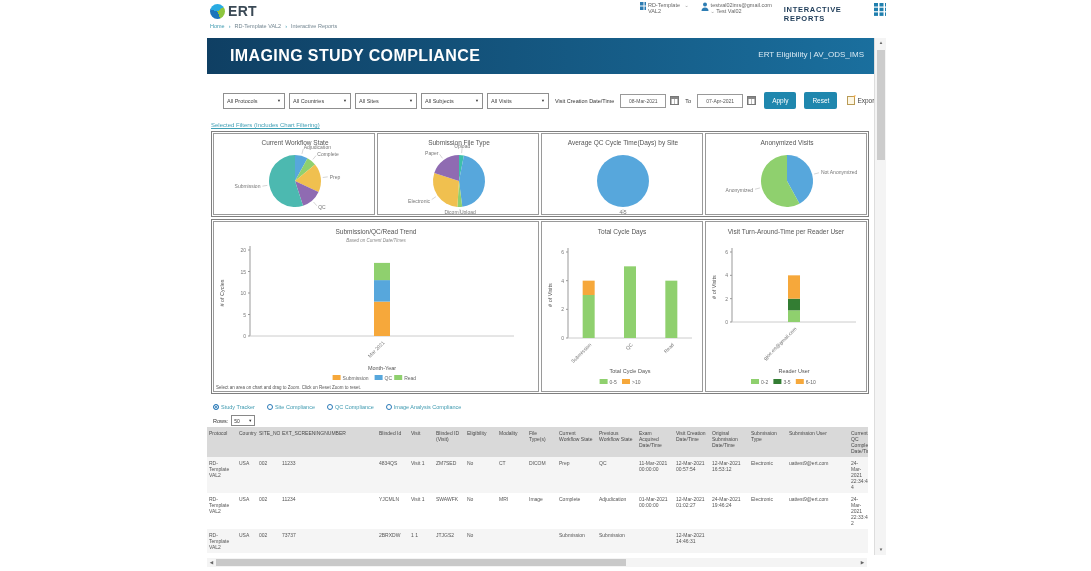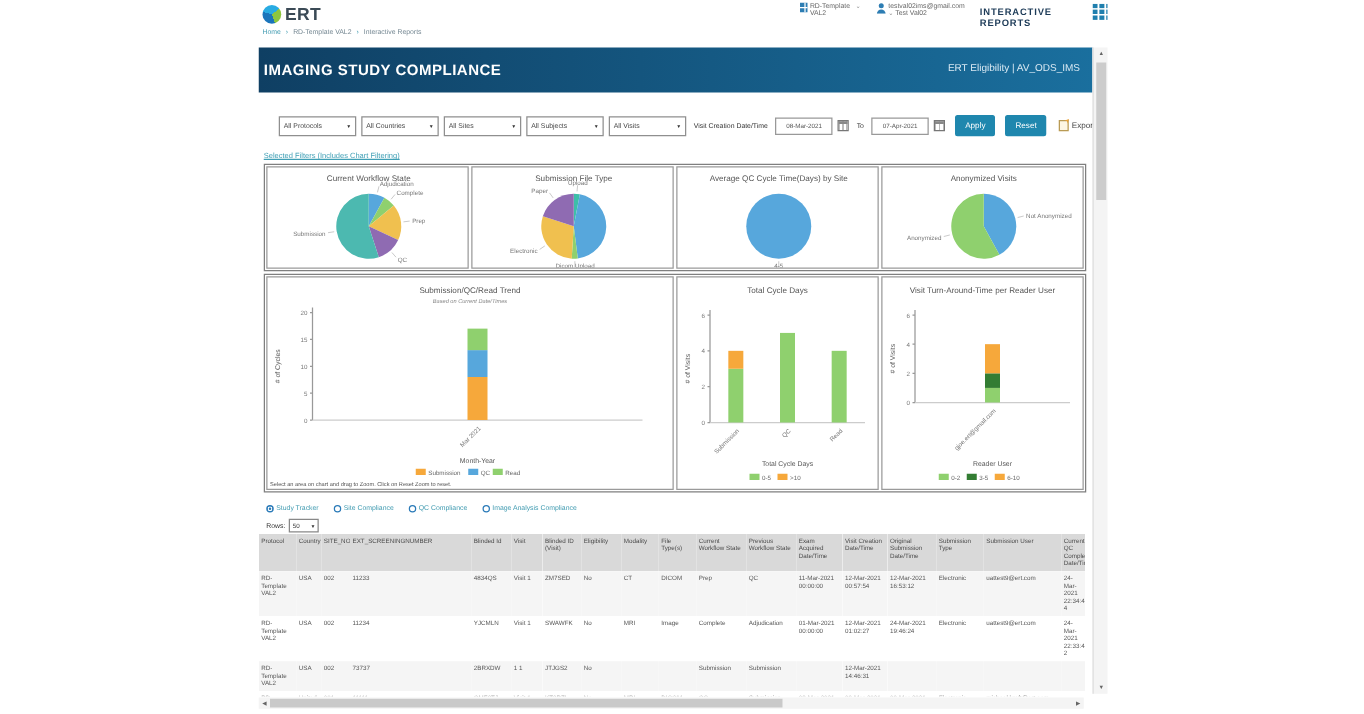--- a/index.html
+++ b/index.html
@@ -23,21 +23,21 @@
   
   .breadcrumb { position:absolute; left:210px; top:23px; font-size:5.5px; color:#738691; display:flex; gap:4px; }
   .breadcrumb .sep { color:#3f9ab0; }
   .breadcrumb .bc-item { color:#738691; }
   .breadcrumb .bc-item:first-child { color:#3f9ab0; }
 
   
   .frame { position:absolute; left:207px; top:38px; width:667px; height:519px; background:#fff; }
   .titlebar { position:absolute; left:0; top:0; width:667px; height:36px;
     background:linear-gradient(to right,#0f3f63,#1a6f9e); display:flex; align-items:center; }
-  .tb-title { color:#fff; font-size:12px; font-weight:bold; letter-spacing:.4px; padding-left:4px; }
+  .tb-title { color:#fff; font-size:16px; font-weight:bold; letter-spacing:.4px; padding-left:23px; }
   .tb-right { position:absolute; right:10px; top:12px; color:#d9e9f3; font-size:8px; }
 
   
   .filterbar { position:absolute; left:16px; top:54px; display:flex; align-items:center; gap:4px; }
   .dd { width:62px; height:16px; border:1px solid #8f8f8f; background:#fff; display:flex;
         align-items:center; justify-content:space-between; padding:0 3px; font-size:5.5px; color:#444; }
   .dda { font-size:4px; color:#333; }
   .flabel { font-size:5.5px; color:#333; white-space:nowrap; margin:0 2px; }
   .dinput { width:46px; height:14px; border:1px solid #999; font-size:5px; color:#555;
             display:flex; align-items:center; justify-content:center; background:#fff; }

